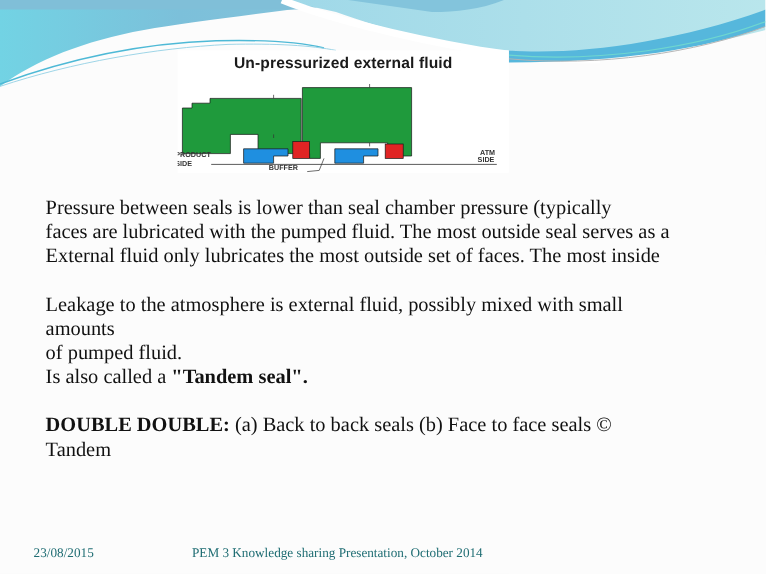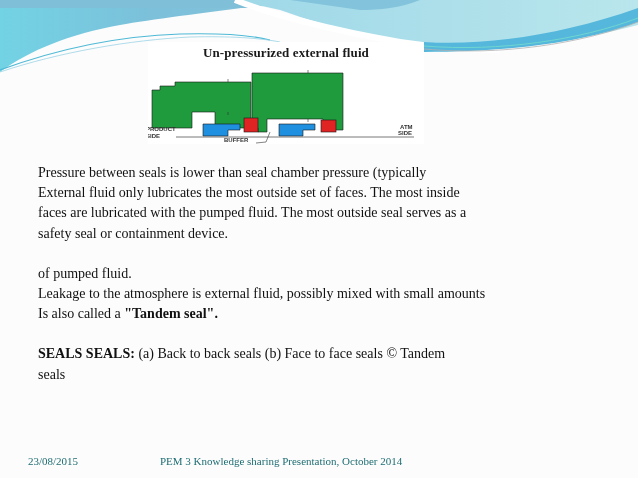--- a/index.html
+++ b/index.html
@@ -9,27 +9,27 @@
     font-family: "Liberation Serif", serif;
   }
   .slide { position: absolute; left: 0; top: 0; width: 638px; height: 478px; background: #fcfcfc; }
   .header-swoosh { position: absolute; left: 0; top: 0; width: 638px; height: 80px; }
   .figure {
     position: absolute; left: 148px; top: 42px; width: 276px; height: 102px;
     background: #ffffff;
   }
   .figure-title {
     position: absolute; left: 0; top: 0; width: 276px; text-align: center;
-    font-family: Liberation Serif, serif; font-weight: bold;
+    font-family: Liberation Sans, sans-serif; font-weight: bold;
     font-size: 13px; color: #1a1a1a; letter-spacing: 0.1px; top: 3px;
   }
   .figure svg { position: absolute; left: 0; top: 0; }
   .body-text {
     position: absolute; left: 38px; top: 163px; width: 520px;
-    font-size: 14px; line-height: 20.2px; color: #111;
+    font-size: 17px; line-height: 20.2px; color: #111;
   }
   .body-text p { margin: 0; }
   .gap { height: 20px; }
   .footer {
     position: absolute; top: 455px; left: 0; width: 638px; height: 18px;
     font-family: "Liberation Serif", serif; font-size: 11px; color: #1f6d73;
   }
   .footer span { position: absolute; top: 0; white-space: nowrap; }
   .f-date { left: 28px; }
   .f-title { left: 160px; }
@@ -99,30 +99,28 @@
       <text x="76" y="100" class="diag-label">BUFFER</text>
       <text x="82" y="107" class="diag-label">FLUID</text>
       <text x="252" y="87" class="diag-label">ATM</text>
       <text x="250" y="93" class="diag-label">SIDE</text>
     </svg>
     <div class="figure-title">Un-pressurized external fluid</div>
   </div>
 
   <div class="body-text">
     <p>Pressure between seals is lower than seal chamber pressure (typically</p>
+    <p>faces are lubricated with the pumped fluid. The most outside seal serves as a</p>
     <p>External fluid only lubricates the most outside set of faces. The most inside</p>
-    <p>faces are lubricated with the pumped fluid. The most outside seal serves as a</p>
-    <p>safety seal or containment device.</p>
     <div class="gap"></div>
+    <p>Leakage to the atmosphere is external fluid, possibly mixed with small amounts</p>
     <p>of pumped fluid.</p>
-    <p>Leakage to the atmosphere is external fluid, possibly mixed with small amounts</p>
     <p><span>Is also called a </span><b>"Tandem seal".</b></p>
     <div class="gap"></div>
-    <p><b>SEALS SEALS:</b><span> (a) Back to back seals (b) Face to face seals © Tandem</span></p>
-    <p>seals</p>
+    <p><b>DOUBLE DOUBLE:</b><span> (a) Back to back seals (b) Face to face seals © Tandem</span></p>
   </div>
 
   <div class="footer">
     <span class="f-date">23/08/2015</span>
     <span class="f-title">PEM 3 Knowledge sharing Presentation, October 2014</span>
     <span class="f-page">17</span>
   </div>
 </div>
 
 </body></html>

